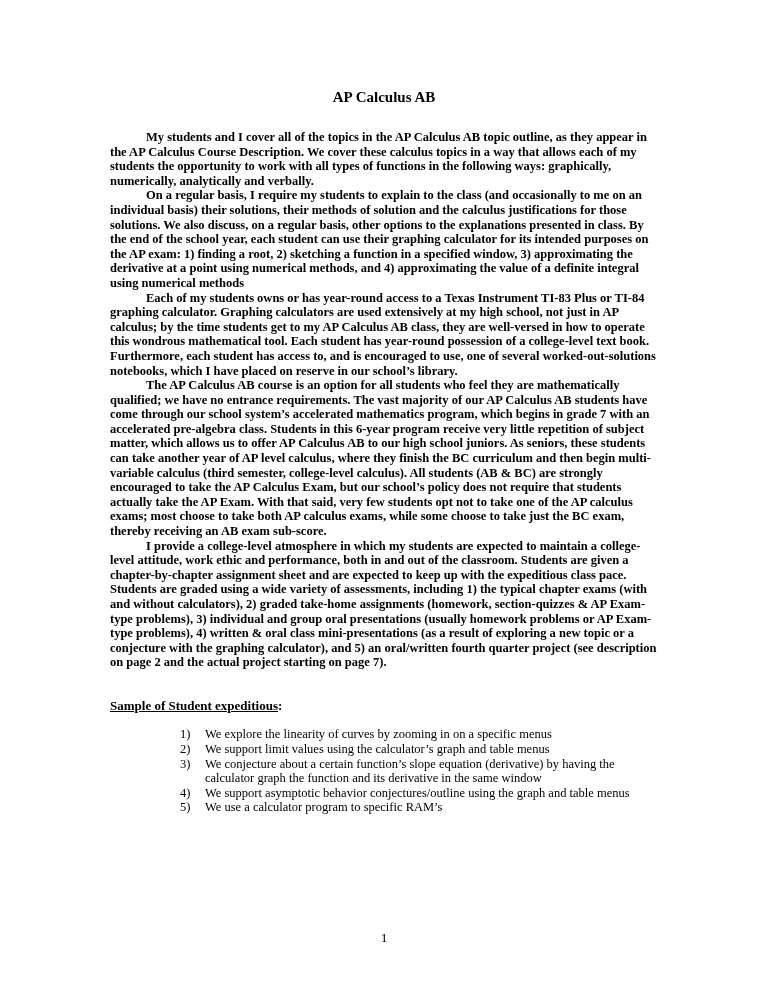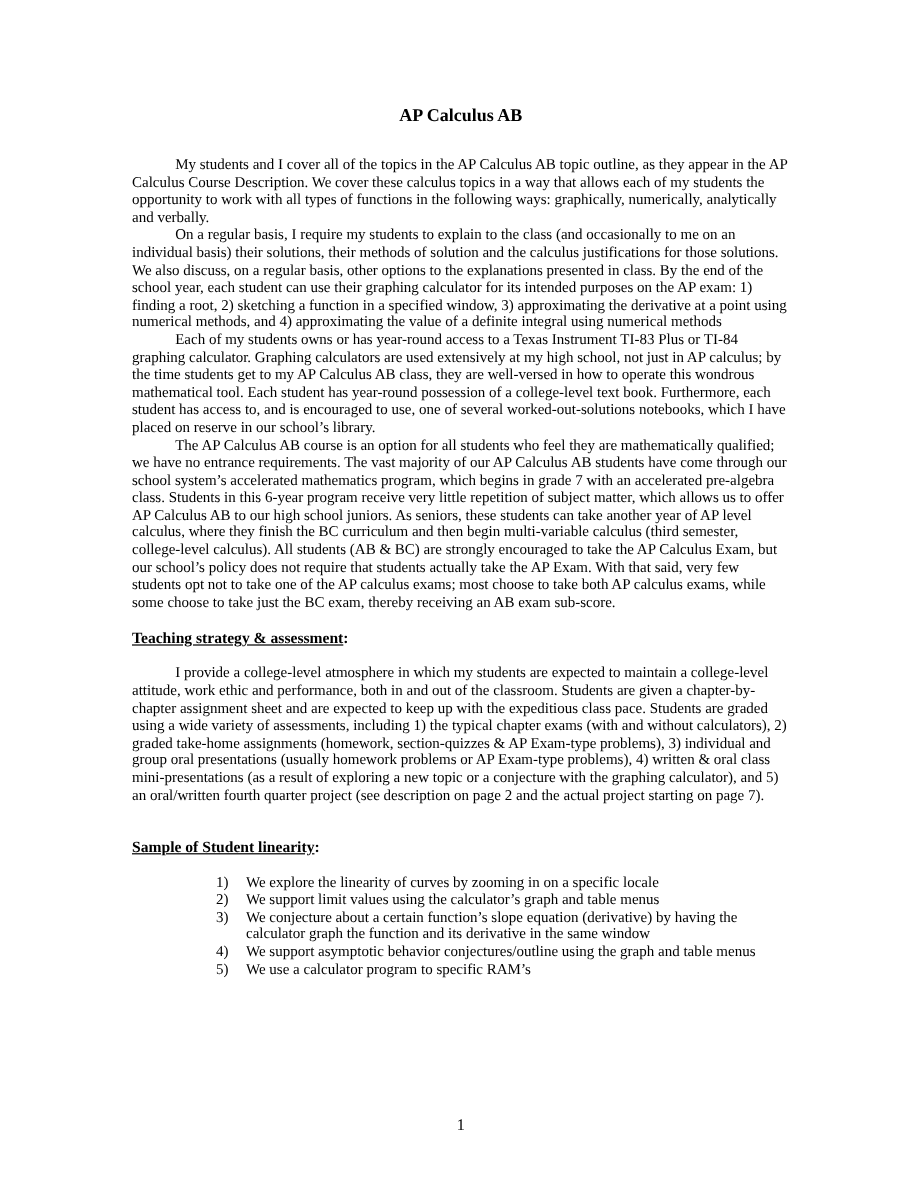--- a/index.html
+++ b/index.html
@@ -34,20 +34,21 @@
     font-weight: bold;
     margin: 14.5px 0 14.5px 0;
   }
   .heading .u { text-decoration: underline; }
   .section-first .heading { margin-top: 0; }
   .section-activities .heading { margin-top: 28px; }
   .body-par {
     margin: 0;
     text-indent: 36px;
     text-align: left;
+    font-weight: bold;
   }
   .list-intro {
     margin: 0 0 0 45px;
     text-indent: 0;
   }
   .olist { margin-left: 70px; }
   .li { display: flex; }
   .num { flex: 0 0 25px; width: 25px; }
   .li-text { flex: 1; }
   .page-number {
@@ -68,30 +69,29 @@
   <h1 class="title">AP Calculus AB</h1>
 
   <section class="section section-first">
     <p class="body-par">My students and I cover all of the topics in the AP Calculus AB topic outline, as they appear in the AP Calculus Course Description. We cover these calculus topics in a way that allows each of my students the opportunity to work with all types of functions in the following ways: graphically, numerically, analytically and verbally.</p>
     <p class="body-par">On a regular basis, I require my students to explain to the class (and occasionally to me on an individual basis) their solutions, their methods of solution and the calculus justifications for those solutions. We also discuss, on a regular basis, other options to the explanations presented in class. By the end of the school year, each student can use their graphing calculator for its intended purposes on the AP exam: 1) finding a root, 2) sketching a function in a specified window, 3) approximating the derivative at a point using numerical methods, and 4) approximating the value of a definite integral using numerical methods</p>
     <p class="body-par">Each of my students owns or has year-round access to a Texas Instrument TI-83 Plus or TI-84 graphing calculator. Graphing calculators are used extensively at my high school, not just in AP calculus; by the time students get to my AP Calculus AB class, they are well-versed in how to operate this wondrous mathematical tool. Each student has year-round possession of a college-level text book. Furthermore, each student has access to, and is encouraged to use, one of several worked-out-solutions notebooks, which I have placed on reserve in our school’s library.</p>
     <p class="body-par">The AP Calculus AB course is an option for all students who feel they are mathematically qualified; we have no entrance requirements. The vast majority of our AP Calculus AB students have come through our school system’s accelerated mathematics program, which begins in grade 7 with an accelerated pre-algebra class. Students in this 6-year program receive very little repetition of subject matter, which allows us to offer AP Calculus AB to our high school juniors. As seniors, these students can take another year of AP level calculus, where they finish the BC curriculum and then begin multi-variable calculus (third semester, college-level calculus). All students (AB &amp; BC) are strongly encouraged to take the AP Calculus Exam, but our school’s policy does not require that students actually take the AP Exam. With that said, very few students opt not to take one of the AP calculus exams; most choose to take both AP calculus exams, while some choose to take just the BC exam, thereby receiving an AB exam sub-score.</p>
   </section>
 
   <section class="section">
-    <h2 class="heading"><span class="u">Teaching strategy &amp; assessment</span><span>:</span></h2>
     <p class="body-par">I provide a college-level atmosphere in which my students are expected to maintain a college-level attitude, work ethic and performance, both in and out of the classroom. Students are given a chapter-by-chapter assignment sheet and are expected to keep up with the expeditious class pace. Students are graded using a wide variety of assessments, including 1) the typical chapter exams (with and without calculators), 2) graded take-home assignments (homework, section-quizzes &amp; AP Exam-type problems), 3) individual and group oral presentations (usually homework problems or AP Exam-type problems), 4) written &amp; oral class mini-presentations (as a result of exploring a new topic or a conjecture with the graphing calculator), and 5) an oral/written fourth quarter project (see description on page 2 and the actual project starting on page 7).</p>
   </section>
 
   <section class="section section-activities">
-    <h2 class="heading"><span class="u">Sample of Student linearity</span><span>:</span></h2>
+    <h2 class="heading"><span class="u">Sample of Student expeditious</span><span>:</span></h2>
     <div class="olist">
       <div class="li">
         <span class="num">1)</span>
-        <span class="li-text">We explore the linearity of curves by zooming in on a specific locale</span>
+        <span class="li-text">We explore the linearity of curves by zooming in on a specific menus</span>
       </div>
       <div class="li">
         <span class="num">2)</span>
         <span class="li-text">We support limit values using the calculator’s graph and table menus</span>
       </div>
       <div class="li">
         <span class="num">3)</span>
         <span class="li-text">We conjecture about a certain function’s slope equation (derivative) by having the calculator graph the function and its derivative in the same window</span>
       </div>
       <div class="li">

